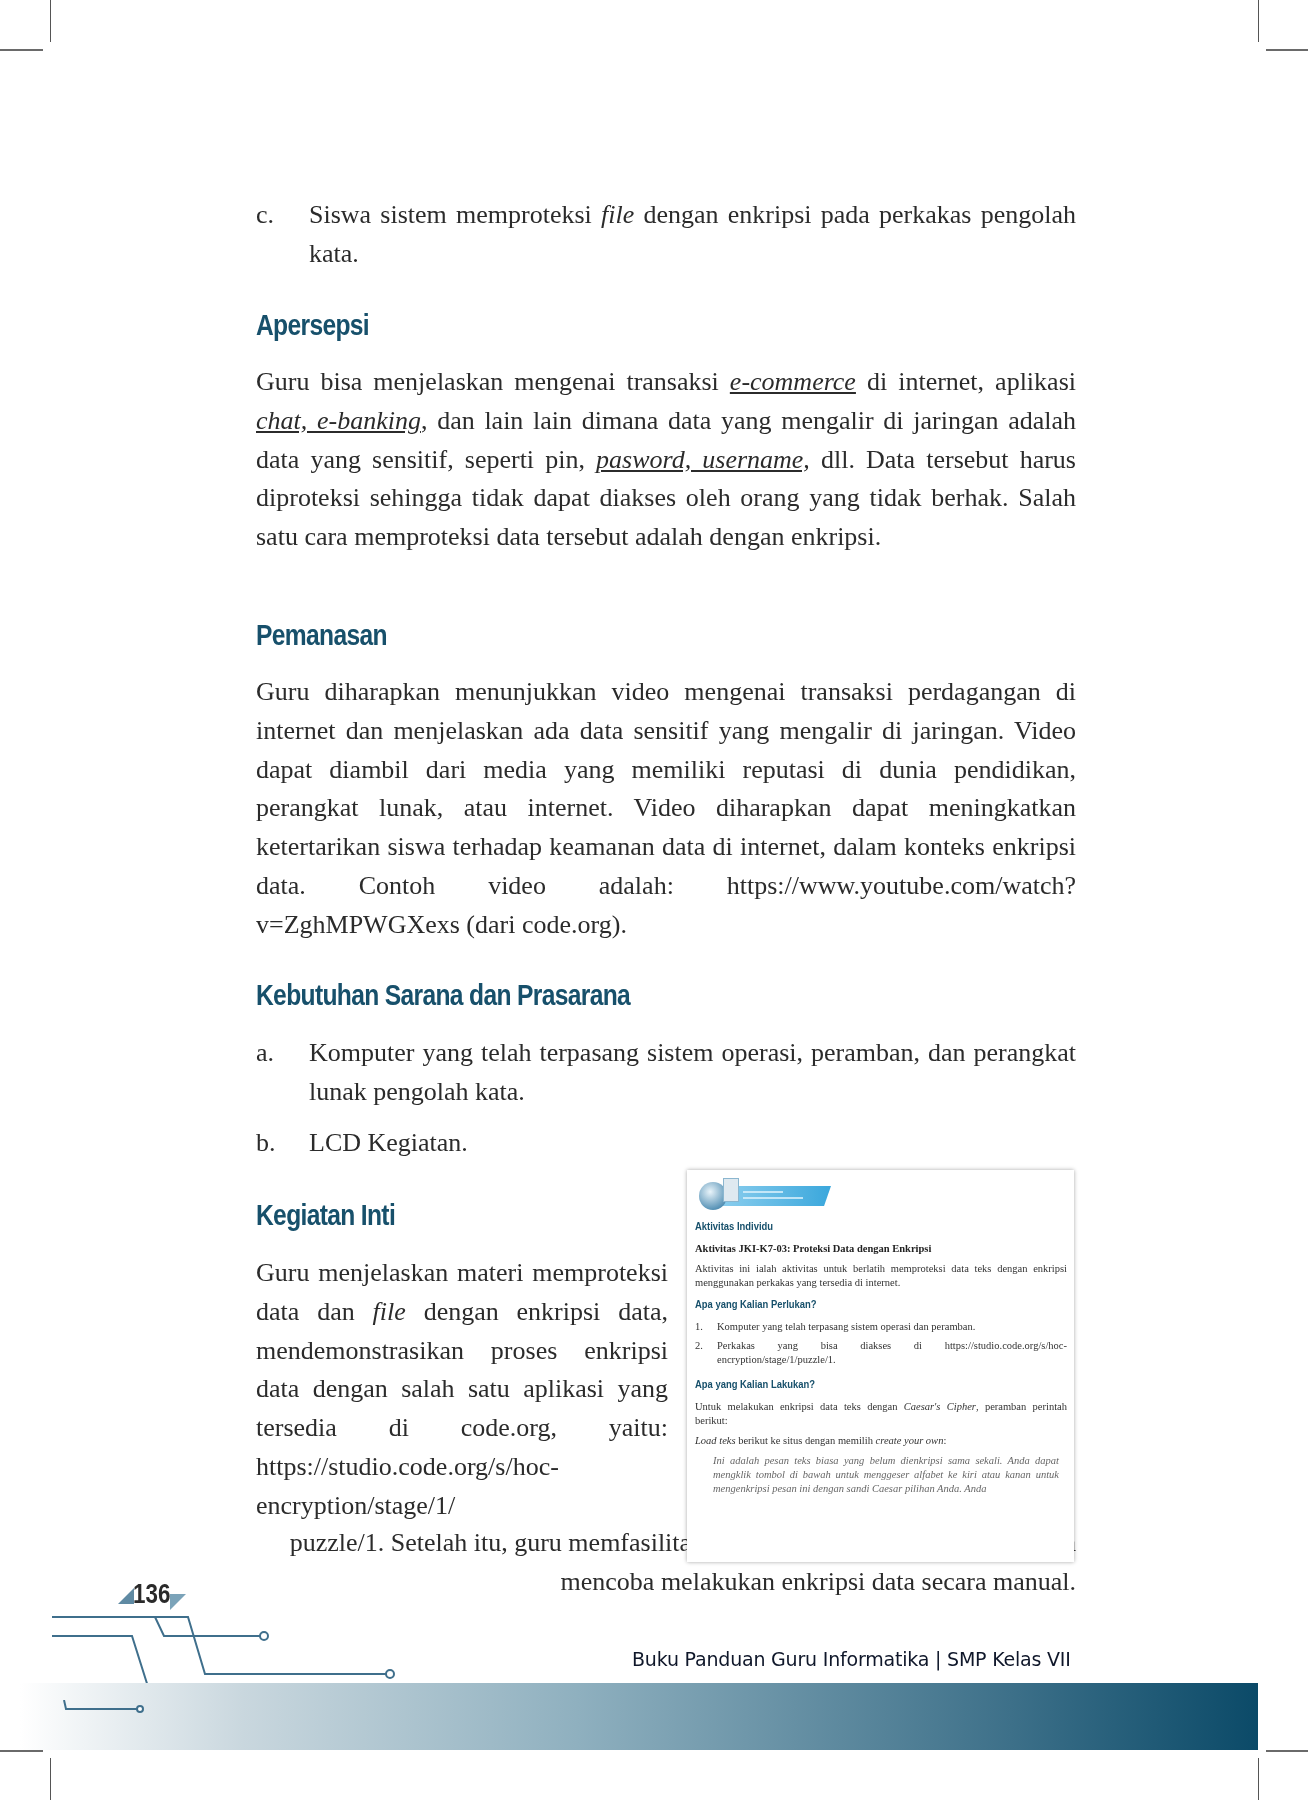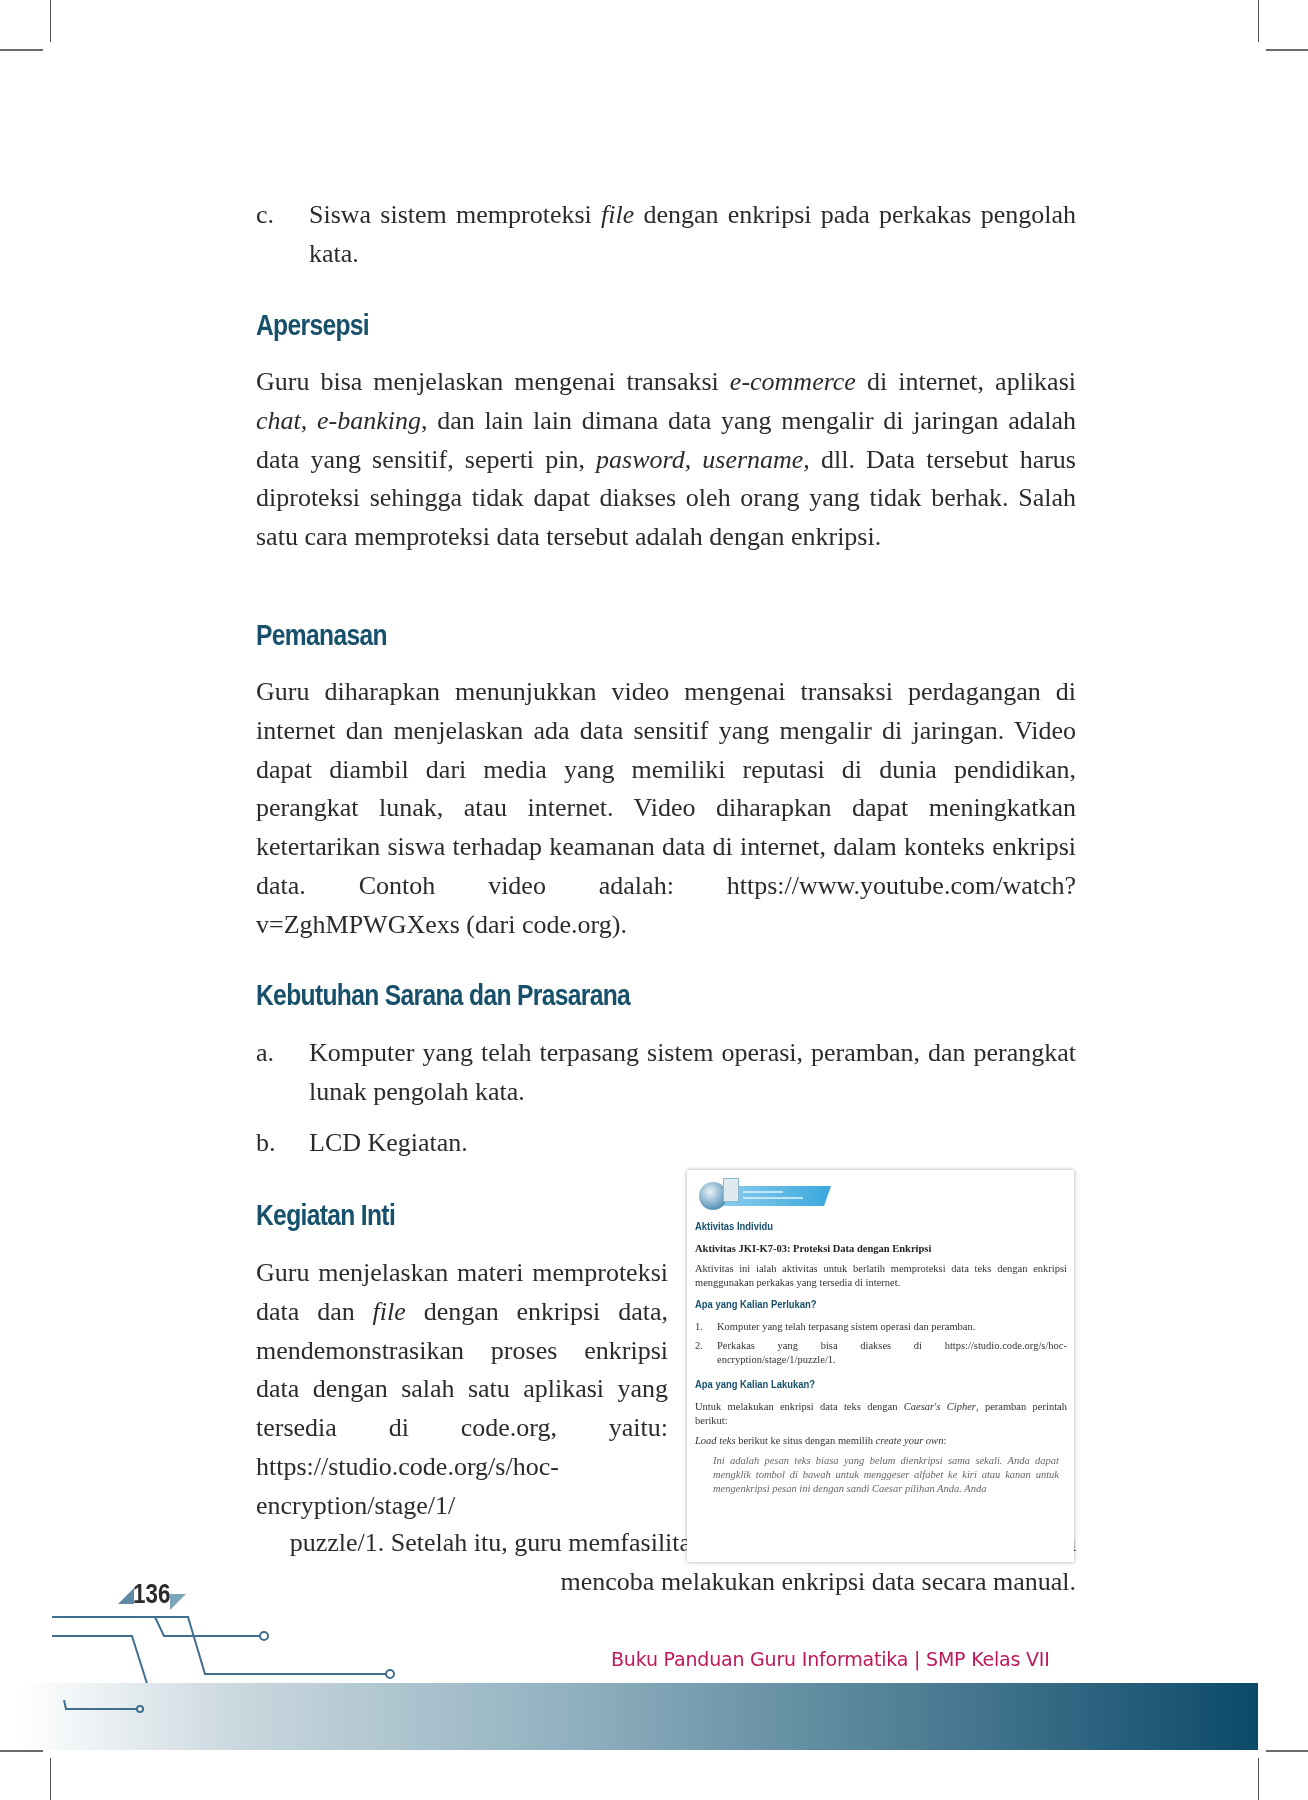--- a/index.html
+++ b/index.html
@@ -7,21 +7,21 @@
   .page { position:absolute; left:0; top:0; width:1308px; height:1800px; background:#fff; }
 
   .crop { position:absolute; background:#555; }
   .crop.v { width:1px; }
   .crop.h { height:2px; background:#6a6a6a; }
 
   .serif { font-family: "Liberation Serif", "DejaVu Serif", serif; color:#2b2b2b; }
   .heading { position:absolute; left:256px; font-family:"Liberation Sans Narrow","Liberation Sans", sans-serif; font-weight:bold; color:#17506b; font-size:30px; letter-spacing:-0.8px; transform:scaleX(0.82); transform-origin:left center; white-space:nowrap; }
 
   .para { position:absolute; left:256px; width:820px; font-size:26px; line-height:38.8px; text-align:justify; }
-  .para i { font-style:italic; }
+  .para i { font-style:italic;text-decoration:underline; }
 
   .list-item { position:absolute; left:256px; width:820px; font-size:26px; line-height:38.8px; }
   .list-item .marker { position:absolute; left:0; top:0; width:50px; }
   .list-item .body { margin-left:53px; display:block; text-align:justify; }
 
   .para-narrow { position:absolute; left:256px; width:412px; font-size:26px; line-height:38.8px; text-align:justify; }
 
   
   .activity { position:absolute; left:687px; top:1170px; width:387px; height:392px; background:#fff; box-shadow:0 0 4px rgba(0,0,0,0.35); }
   .activity .banner { position:absolute; left:8px; top:8px; width:140px; height:32px; }
@@ -34,21 +34,21 @@
   .act-h { position:absolute; left:8px; font-family:"Liberation Sans Narrow","Liberation Sans", sans-serif; color:#17506b; font-size:11.5px; font-weight:bold; transform:scaleX(0.82); transform-origin:left center; white-space:nowrap; }
   .act-t { position:absolute; left:8px; width:372px; font-family:"Liberation Serif", serif; color:#333; font-size:10.5px; line-height:13.5px; text-align:justify; }
   .act-t b { font-weight:bold; color:#222; }
   .act-li { position:absolute; left:8px; width:372px; font-family:"Liberation Serif", serif; color:#333; font-size:10.5px; line-height:13.5px; }
   .act-li .n { position:absolute; left:0; }
   .act-li .tx { display:block; margin-left:22px; text-align:justify; }
   .act-quote { position:absolute; left:26px; width:346px; font-family:"Liberation Serif", serif; font-style:italic; color:#666; font-size:10.5px; line-height:14px; text-align:justify; }
 
   
   .footer-band { position:absolute; left:20px; top:1683px; width:1238px; height:67px; background:linear-gradient(90deg,#ffffff 0%,#c9d7de 18%,#8fb0bf 45%,#3d7089 80%,#0b4a68 100%); }
-  .footer-text { position:absolute; left:611px; top:1648px; font-family:"DejaVu Sans", sans-serif; font-size:19px; color:#be185d; white-space:nowrap; letter-spacing:-0.2px; }
+  .footer-text { position:absolute; left:632px; top:1648px; font-family:"DejaVu Sans", sans-serif; font-size:19px; color:#0f172a; white-space:nowrap; letter-spacing:-0.2px; }
   .page-number { position:absolute; left:133px; top:1578px; font-family:"Liberation Sans Narrow","Liberation Sans", sans-serif; font-weight:bold; font-size:28px; color:#2a2a2a; transform:scaleX(0.8); transform-origin:left center; }
   .pn-tri-l { position:absolute; left:118px; top:1588px; width:0; height:0; border-left:16px solid transparent; border-bottom:16px solid #5f8aa3; }
   .pn-tri-r { position:absolute; left:170px; top:1594px; width:0; height:0; border-right:16px solid transparent; border-top:16px solid #7ba3b9; }
   .circuit { position:absolute; left:0; top:1560px; width:420px; height:160px; }
 </style>
 </head>
 <body>
 
 <div class="page">
 

